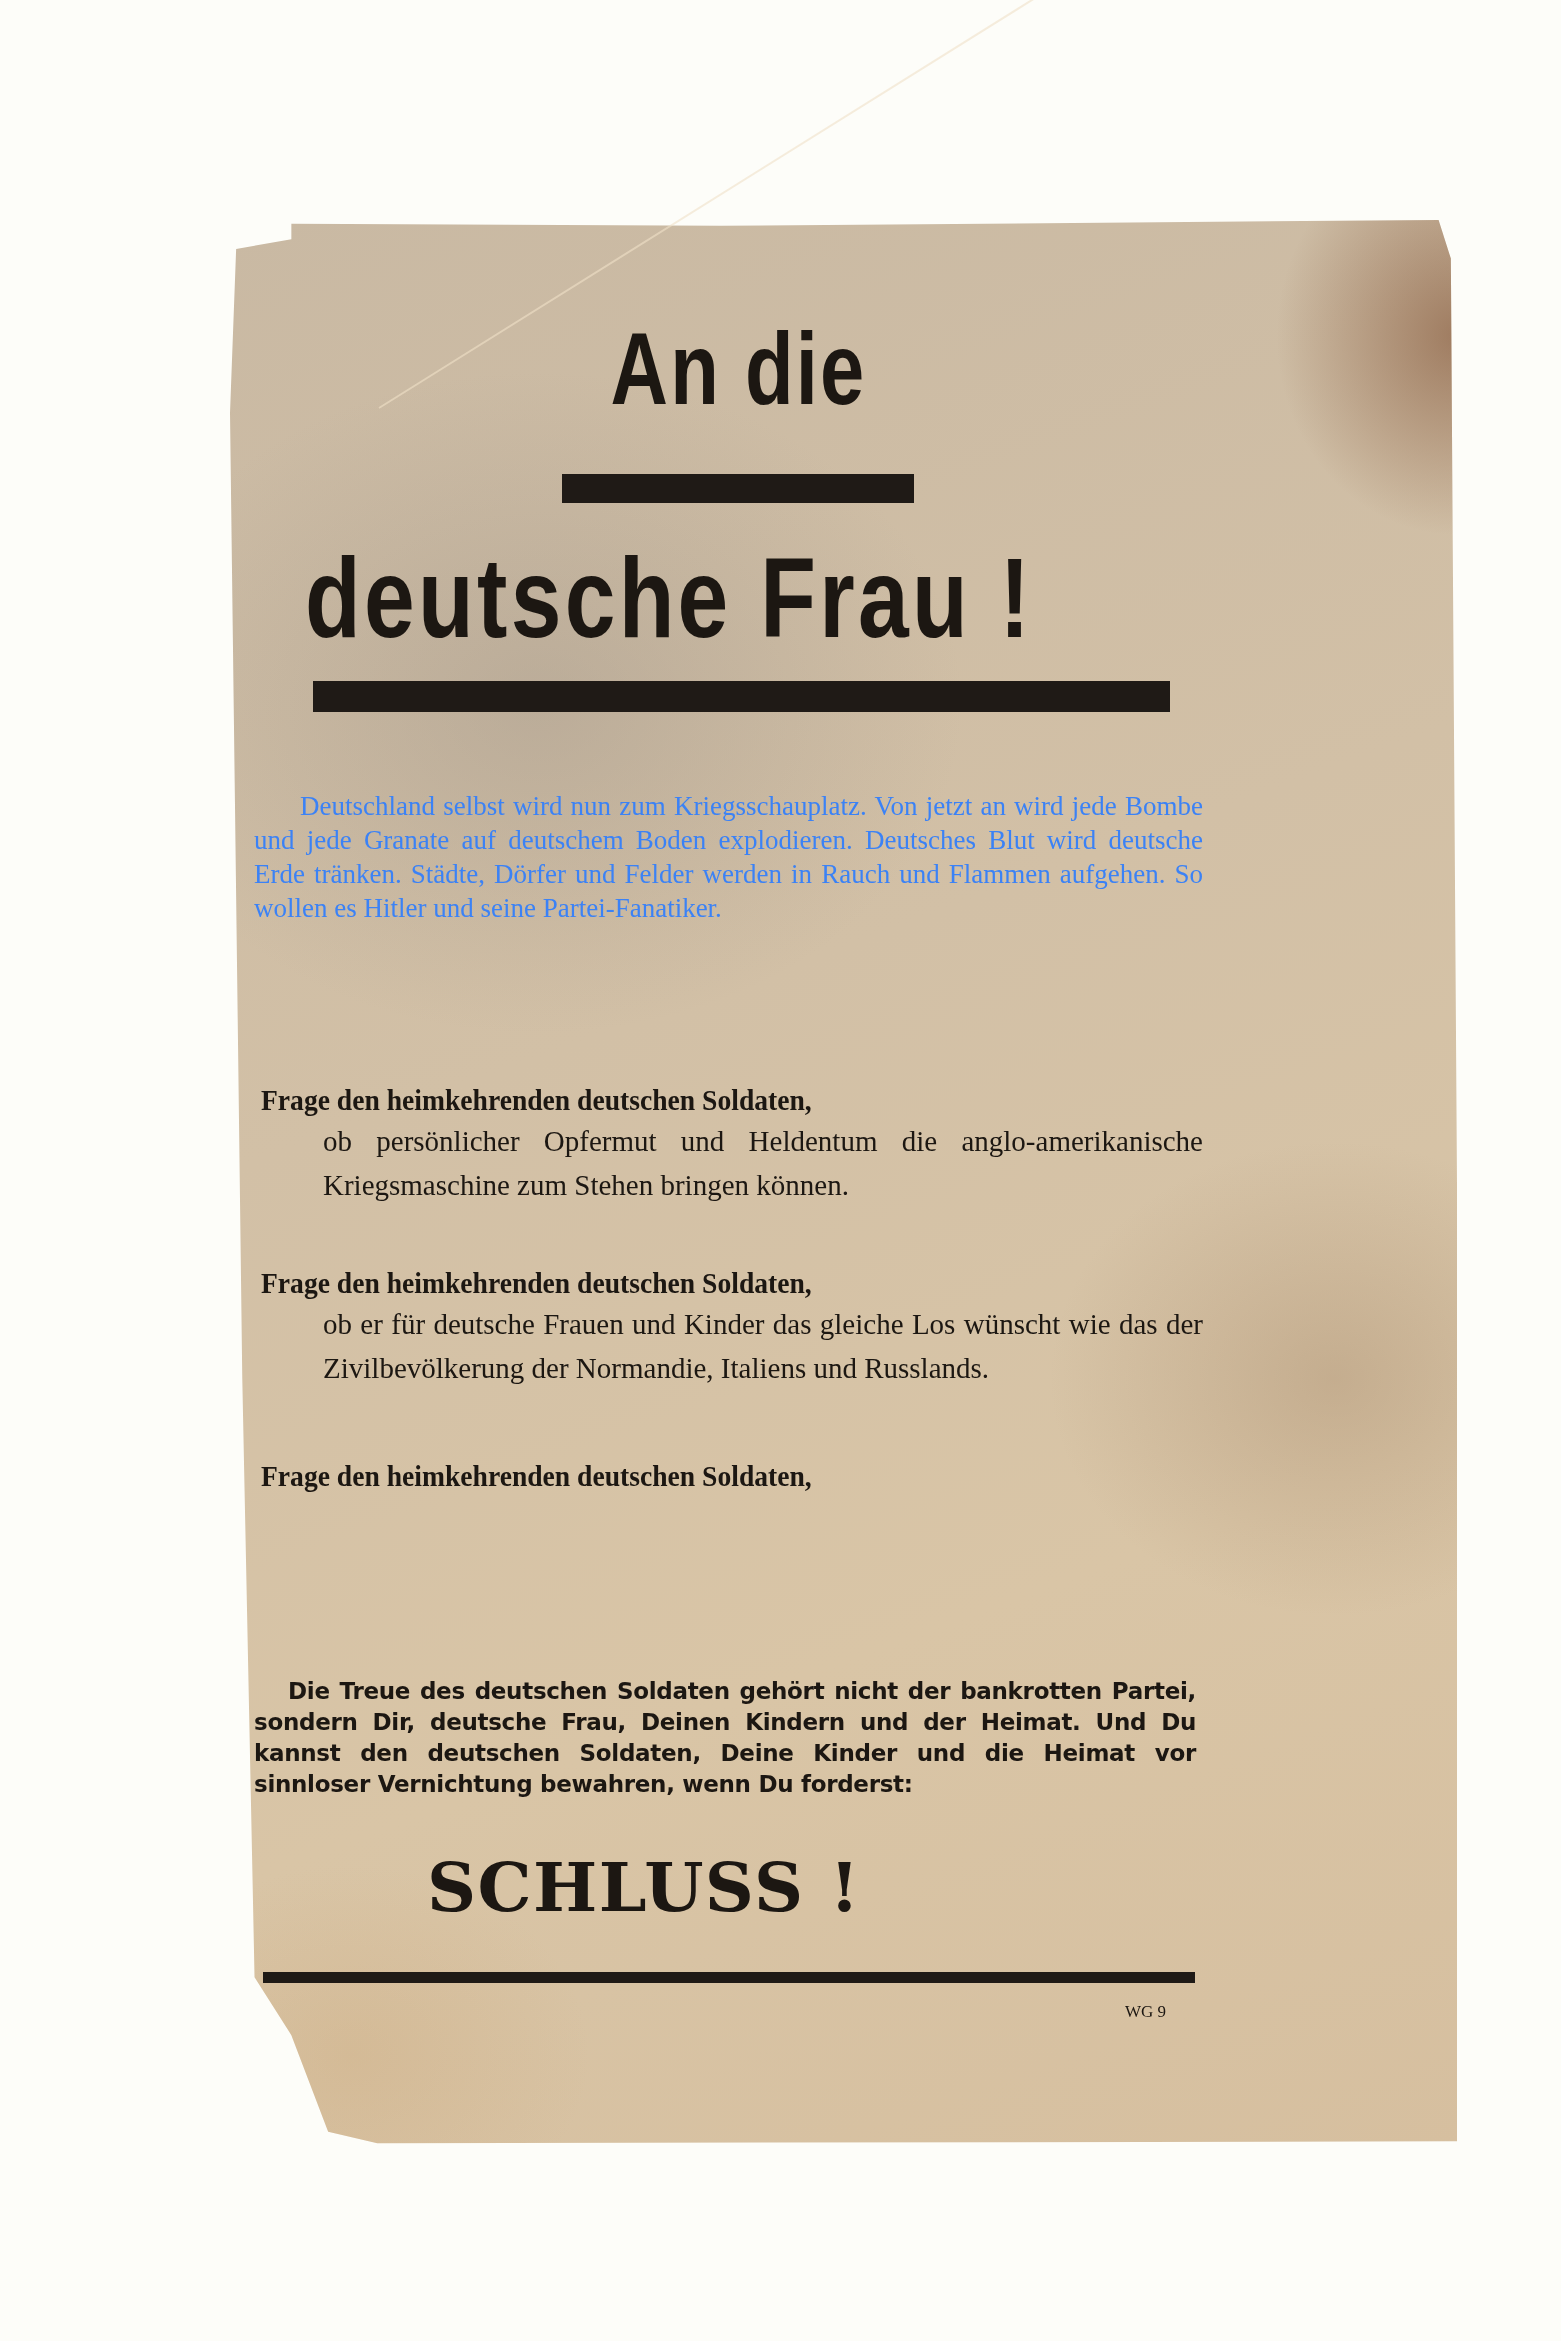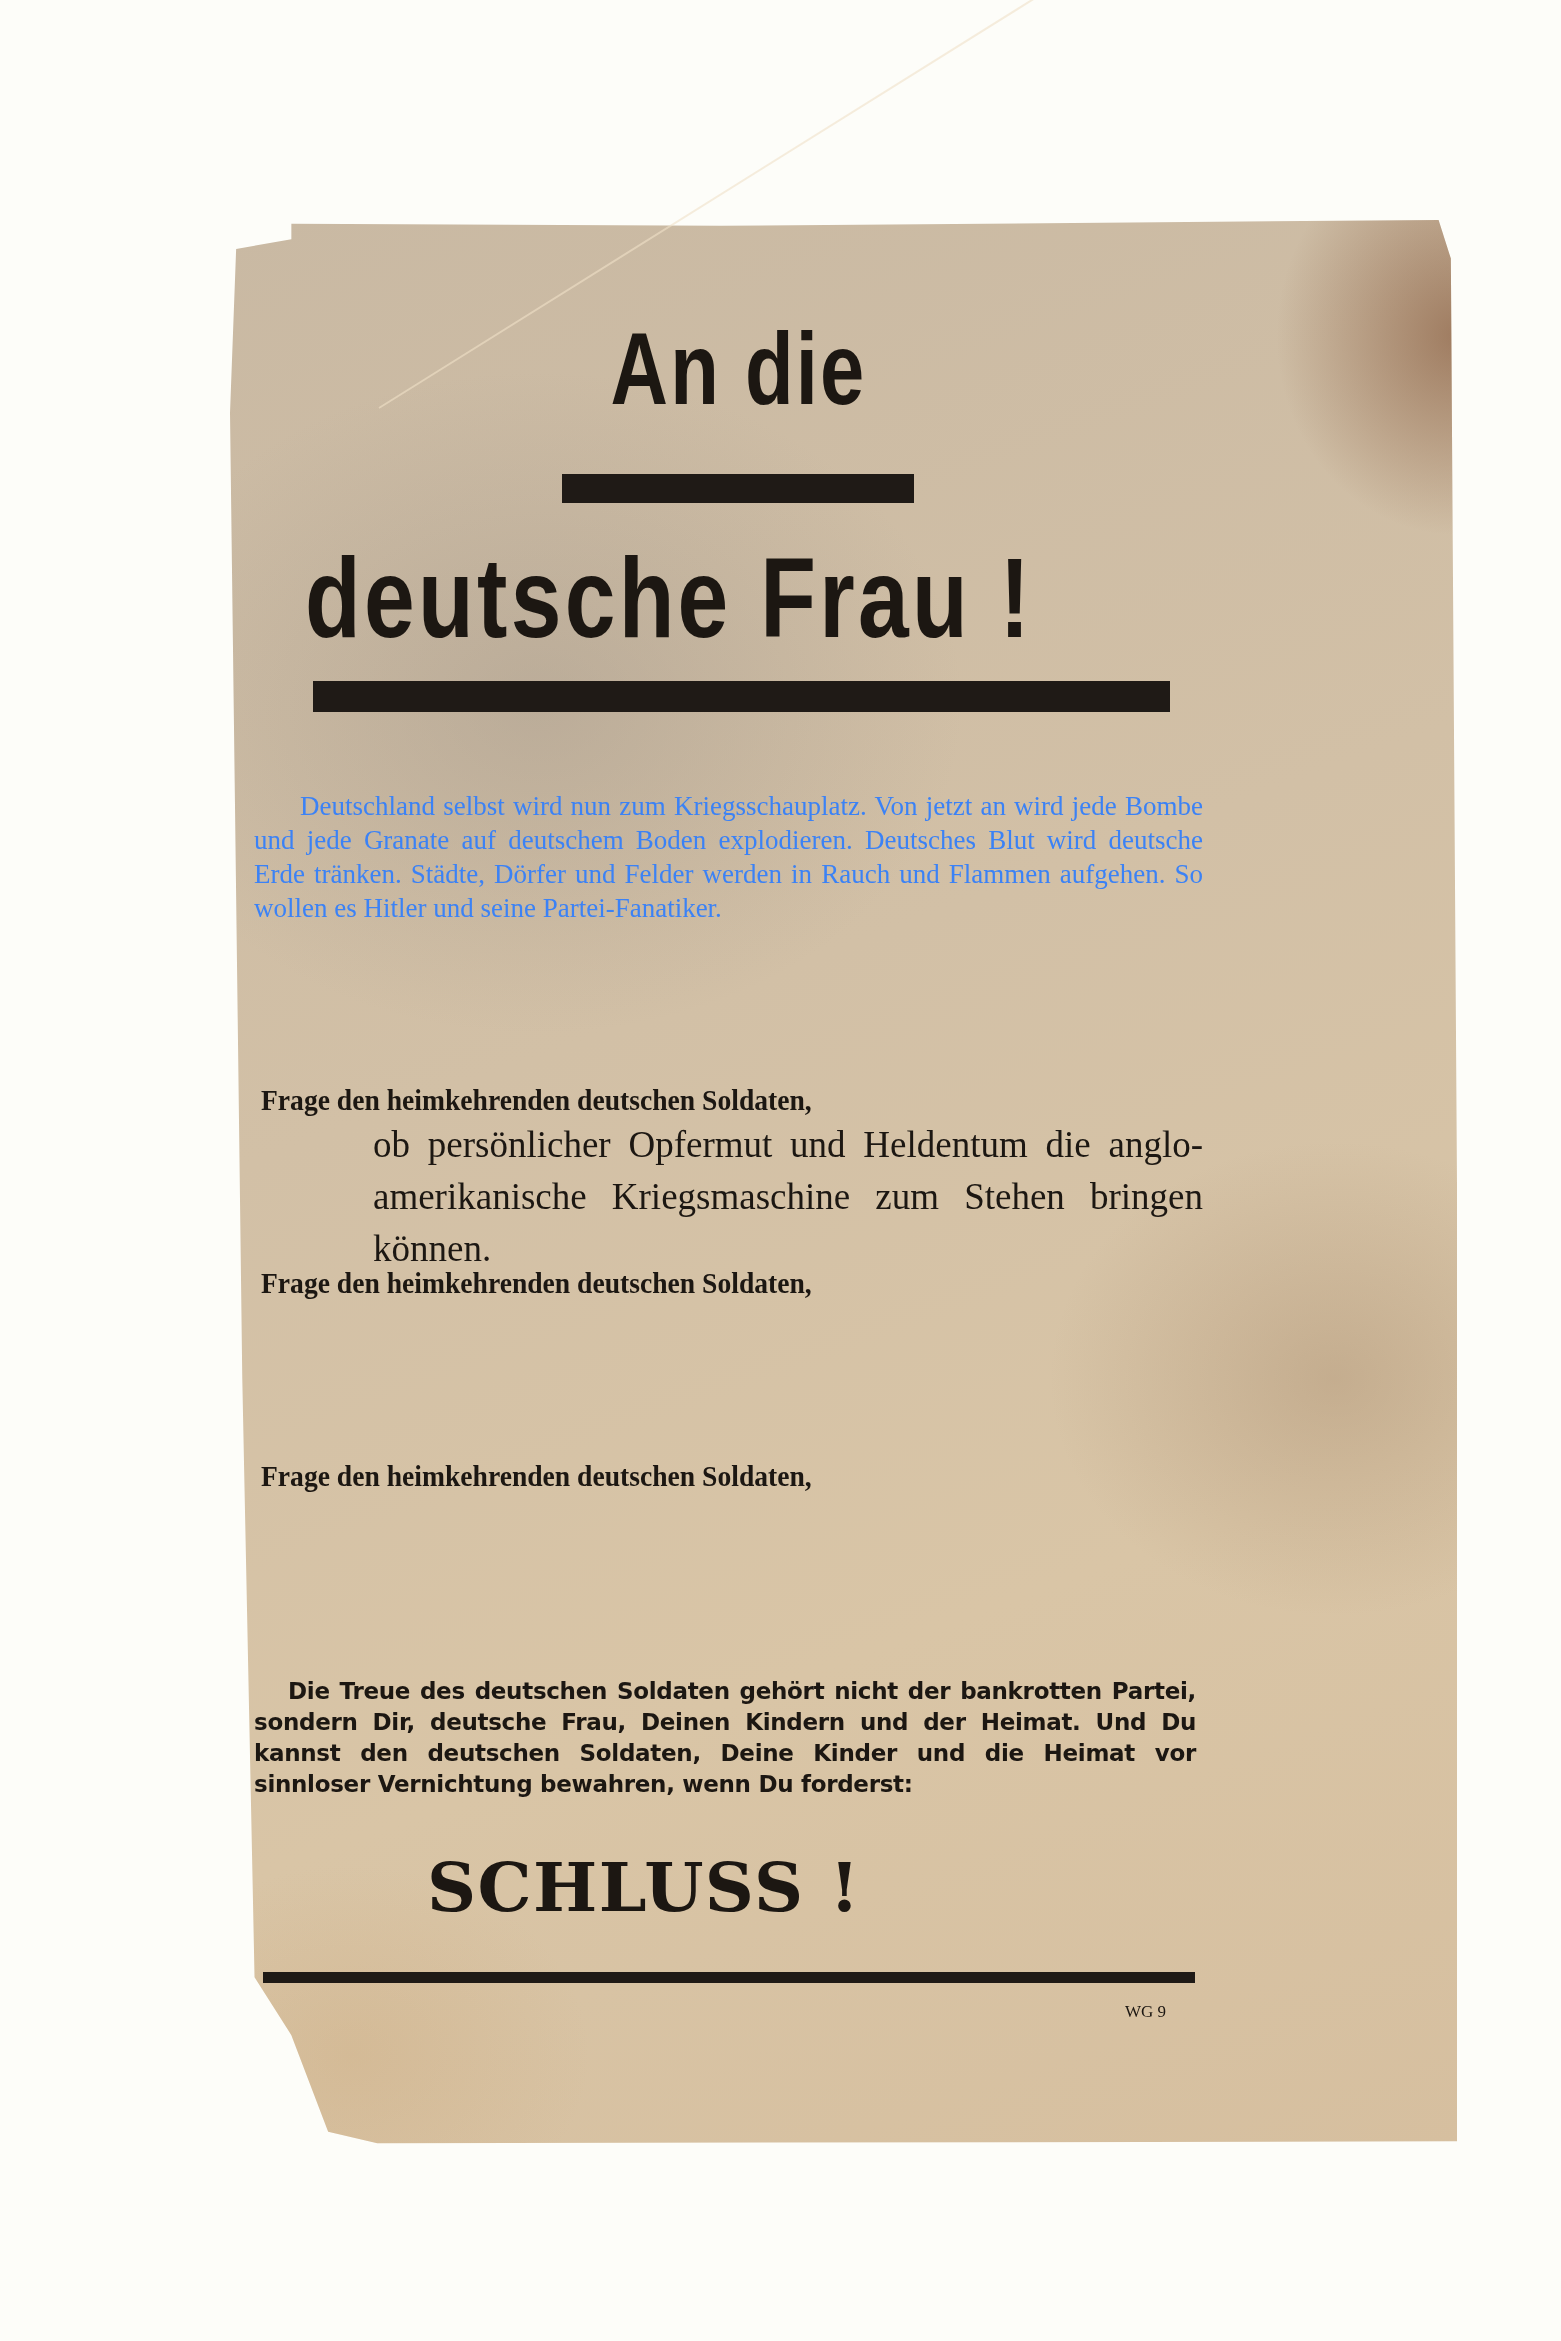--- a/index.html
+++ b/index.html
@@ -39,21 +39,21 @@
     font-family:"Liberation Serif", serif; font-size:27px; line-height:34px;
     text-align:justify; text-indent:46px; color:#3b82f6;
   }
   .question {
     position:absolute; left:261px; top:996px; width:949px;
     font-family:"DejaVu Serif", serif; font-weight:bold; font-size:37px;
     word-spacing:15px; white-space:nowrap;
   }
   .block { position:absolute; left:261px; width:942px; font-family:"Liberation Serif", serif; }
   .block .lead { font-weight:bold; font-size:30px; line-height:38px; transform:scaleX(0.92); transform-origin:left; white-space:nowrap; }
-  .block .body { margin-left:112px; font-size:37px; line-height:52px; text-align:justify; text-align-last:left; }
+  .block .body { margin-left:62px; font-size:29px; line-height:44px; text-align:justify; text-align-last:left; }
   .closing {
     position:absolute; left:254px; top:1653px; width:942px;
     font-family:"DejaVu Sans", sans-serif; font-weight:bold; font-size:23px; line-height:31px;
     text-align:justify; text-indent:34px; letter-spacing:-0.3px;
   }
   .schluss {
     position:absolute; left:427px; top:1853px; width:610px;
     font-family:"DejaVu Serif", serif; font-weight:bold; font-size:68px; letter-spacing:1.4px;
     line-height:1;
   }
@@ -75,20 +75,21 @@
   <p class="intro">Deutschland selbst wird nun zum Kriegsschauplatz. Von jetzt an wird jede Bombe und jede Granate auf deutschem Boden explodieren. Deutsches Blut wird deutsche Erde tränken. Städte, Dörfer und Felder werden in Rauch und Flammen aufgehen. So wollen es Hitler und seine Partei-Fanatiker.</p>
 
 
   <div class="block" style="top:1081px;">
     <div class="lead">Frage den heimkehrenden deutschen Soldaten,</div>
     <div class="body">ob persönlicher Opfermut und Heldentum die anglo-amerikanische Kriegsmaschine zum Stehen bringen können.</div>
   </div>
 
   <div class="block" style="top:1264px;">
     <div class="lead">Frage den heimkehrenden deutschen Soldaten,</div>
+    <div class="body">ob er für deutsche Frauen und Kinder das gleiche Los wünscht wie das der Zivilbevölkerung der Normandie, Italiens und Russlands.</div>
   </div>
 
   <div class="block" style="top:1457px;">
     <div class="lead">Frage den heimkehrenden deutschen Soldaten,</div>
   </div>
 
   <p class="closing">Die Treue des deutschen Soldaten gehört nicht der bankrotten Partei, sondern Dir, deutsche Frau, Deinen Kindern und der Heimat. Und Du kannst den deutschen Soldaten, Deine Kinder und die Heimat vor sinnloser Vernichtung bewahren, wenn Du forderst:</p>
 
   <div class="schluss">SCHLUSS !</div>
   <div class="bar3"></div>

